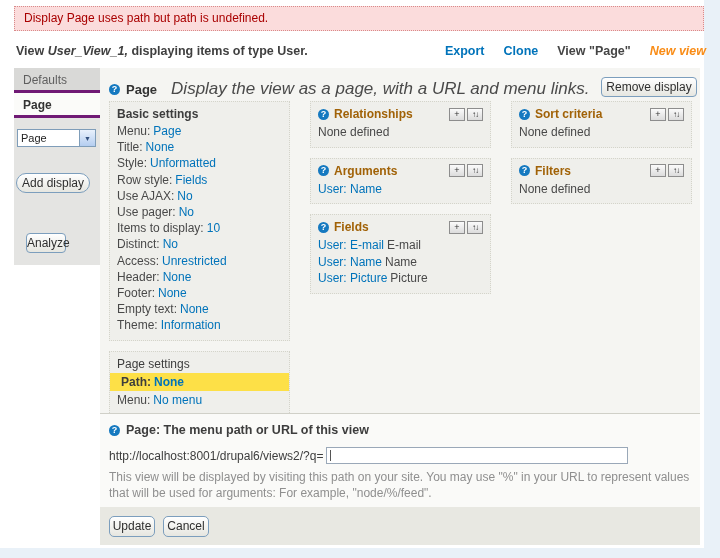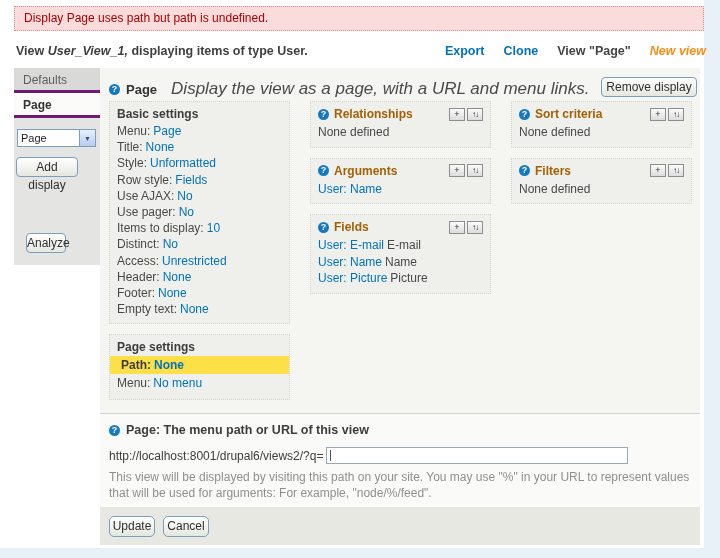--- a/index.html
+++ b/index.html
@@ -30,21 +30,21 @@
   .tab { height:25px; line-height:25px; padding-left:9px; border-bottom:3px solid #701a75; cursor:pointer; }
   .tab-defaults { background:#d9d9d7; color:#5f5f5f; }
   .tab-page { background:#fbfbf9; font-weight:bold; color:#333; }
   .fake-select { position:absolute; left:3px; top:61px; width:79px; height:18px; background:#fff;
                  border:1px solid #7f9db9; display:flex; cursor:pointer; }
   .sel-text { flex:1; padding:2px 0 0 3px; font-size:11px; color:#222; }
   .sel-arrow { width:16px; background:linear-gradient(#e9f1fc,#b4cdf0); border-left:1px solid #7f9db9;
                color:#33507e; font-size:7px; display:flex; align-items:center; justify-content:center; }
   .btn { border:1px solid #7c9ebd; border-radius:4px; background:linear-gradient(#ffffff,#e6e6e0);
          color:#2f2f2f; font-size:12px; text-align:center; cursor:pointer; font-family:inherit; }
-  .btn-add { position:absolute; left:2px; top:89px; width:62px; height:20px; line-height:18px; }
+  .btn-add { position:absolute; left:2px; top:105px; width:74px; height:20px; line-height:18px;border-radius:10px; }
   .btn-analyze { position:absolute; left:12px; top:140px; width:40px; height:20px; line-height:18px;margin-top:25px; }
 
   .main { position:absolute; left:86px; top:0; width:600px; height:477px; background:#f5f5f2; }
   .main-header { position:absolute; top:11px; left:9px; right:3px; height:20px; }
   .mh-inline { display:flex; align-items:center; }
   .help { display:inline-flex; width:11px; height:11px; border-radius:50%; background:#1579c0;
           color:#fff; font-size:9px; font-weight:bold; line-height:11px; align-items:center;
           justify-content:center; flex:none; cursor:pointer; }
   .mh-title { font-weight:bold; color:#333; font-size:13px; margin-left:6px; }
   .mh-desc { font-style:italic; color:#4a4a4a; font-size:17px; margin-left:14px; }
@@ -52,21 +52,21 @@
 
   .columns { position:absolute; top:33px; left:9px; display:flex; gap:20px; }
   .col { width:181px; }
   .box { background:#efefeb; border:1px dotted #d4d4ca; padding:4px 7px 6px; margin-bottom:10px; }
   .box-np { padding:0 0 6px; }
   .box-title-dark { font-weight:bold; color:#3d3d3d; line-height:17px; }
   .bs-row { line-height:16.2px; }
   .lbl { color:#494949; }
   .val { color:#0073ba; text-decoration:none; cursor:pointer; margin-left:3px; }
 
-  .ps-title { font-weight:bold; color:#3d3d3d; line-height:18px; padding:3px 7px 0; }
+  .ps-title { font-weight:normal; color:#3d3d3d; line-height:18px; padding:3px 7px 0; }
   .path-row { background:#fde047; font-weight:bold; line-height:16px; padding:1px 7px 1px 11px; color:#3d3d3d; }
   .menu-row { line-height:17px; padding:1px 7px; }
 
   .panel-head { display:flex; align-items:center; line-height:16px; margin-bottom:2px; }
   .panel-title { color:#a16207; font-weight:bold; margin-left:5px; flex:1; text-decoration:none; cursor:pointer; }
   .mini-btn { width:16px; height:13px; border:1px solid #8d8d8d; background:linear-gradient(#fbfbfb,#dcdcdc);
               font-size:9px; line-height:11px; text-align:center; color:#333; cursor:pointer; flex:none; }
   .mini-btn.rearr { margin-left:2px; font-size:8px; letter-spacing:-1px; }
   .panel-item { line-height:16.5px; }
   .panel-empty { color:#494949; line-height:16.5px; }
@@ -146,20 +146,21 @@
             <div class="bs-row"><span class="lbl">Style:</span><a class="val">Unformatted</a></div>
             <div class="bs-row"><span class="lbl">Row style:</span><a class="val">Fields</a></div>
             <div class="bs-row"><span class="lbl">Use AJAX:</span><a class="val">No</a></div>
             <div class="bs-row"><span class="lbl">Use pager:</span><a class="val">No</a></div>
             <div class="bs-row"><span class="lbl">Items to display:</span><a class="val">10</a></div>
             <div class="bs-row"><span class="lbl">Distinct:</span><a class="val">No</a></div>
             <div class="bs-row"><span class="lbl">Access:</span><a class="val">Unrestricted</a></div>
             <div class="bs-row"><span class="lbl">Header:</span><a class="val">None</a></div>
             <div class="bs-row"><span class="lbl">Footer:</span><a class="val">None</a></div>
             <div class="bs-row"><span class="lbl">Empty text:</span><a class="val">None</a></div>
+            <div class="bs-row"><span class="lbl">Theme:</span><a class="val">Information</a></div>
           </div>
 
           <div class="box box-np">
             <div class="ps-title">Page settings</div>
             <div class="path-row">
               <span>Path:</span><a class="val">None</a>
             </div>
             <div class="menu-row">
               <span class="lbl">Menu:</span><a class="val">No menu</a>
             </div>

